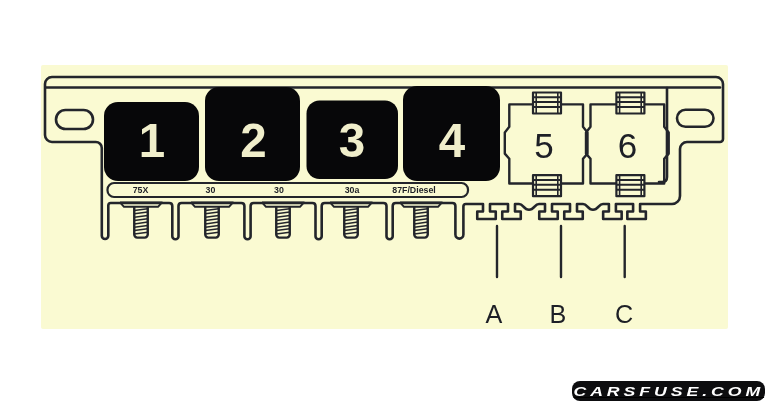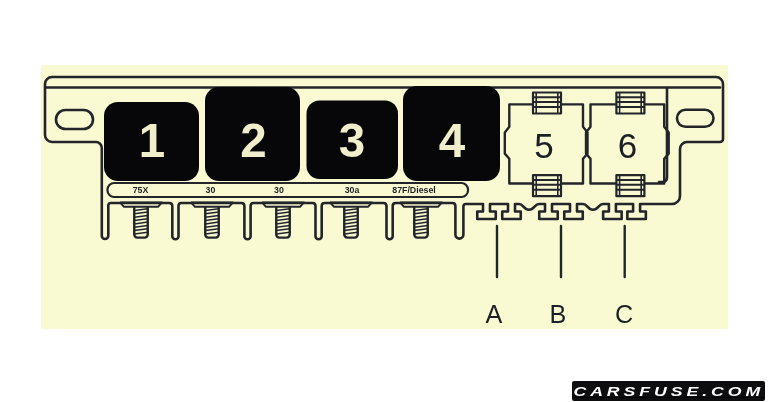--- a/index.html
+++ b/index.html
@@ -1,19 +1,19 @@
 <!DOCTYPE html>
 <html><head>
 <meta charset="utf-8">
 <style>
   html,body{margin:0;padding:0;background:#ffffff;width:768px;height:402px;overflow:hidden}
   .stage{position:relative;width:768px;height:402px;font-family:"Liberation Sans",sans-serif;filter:blur(0.4px);}
   .panel{position:absolute;left:41px;top:65px;width:687px;height:264px;background:#fafad2;border-radius:2px;}
   svg{position:absolute;left:0;top:0}
-  .banner{position:absolute;left:572px;top:381px;width:193px;height:20px;background:#0d0d0f;border-radius:2px;
+  .banner{position:absolute;left:572px;top:381px;width:193px;height:20px;background:#0d0d0f;border-radius:8px;
     display:flex;align-items:center;justify-content:center;text-decoration:underline;}
   .banner span{color:#ffffff;font-weight:bold;font-style:italic;font-size:13.5px;letter-spacing:3px;
     white-space:nowrap;transform:scaleX(1.31);transform-origin:center;}
 </style>
 </head>
 <body>
 <div class="stage">
   <div class="panel"></div>
   <svg width="768" height="402" viewBox="0 0 768 402">
     <g fill="none" stroke="#23252b" stroke-width="2.6" stroke-linejoin="round" stroke-linecap="round">

